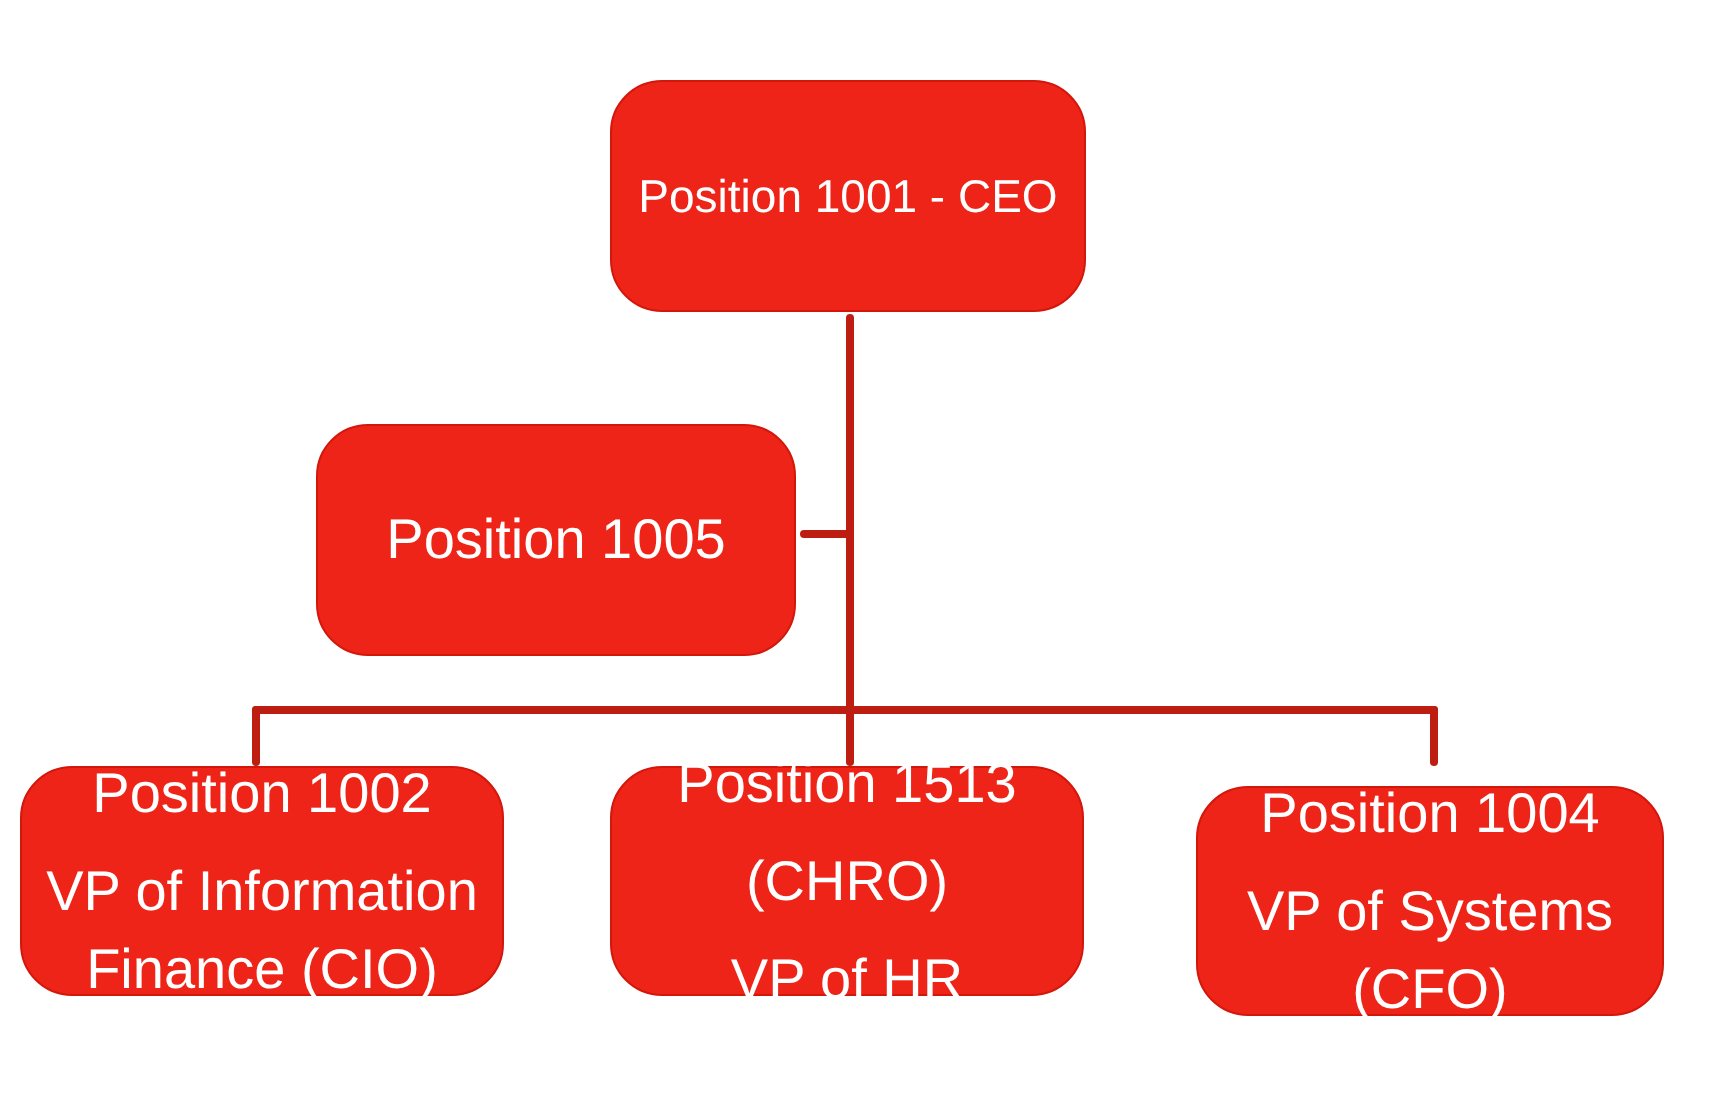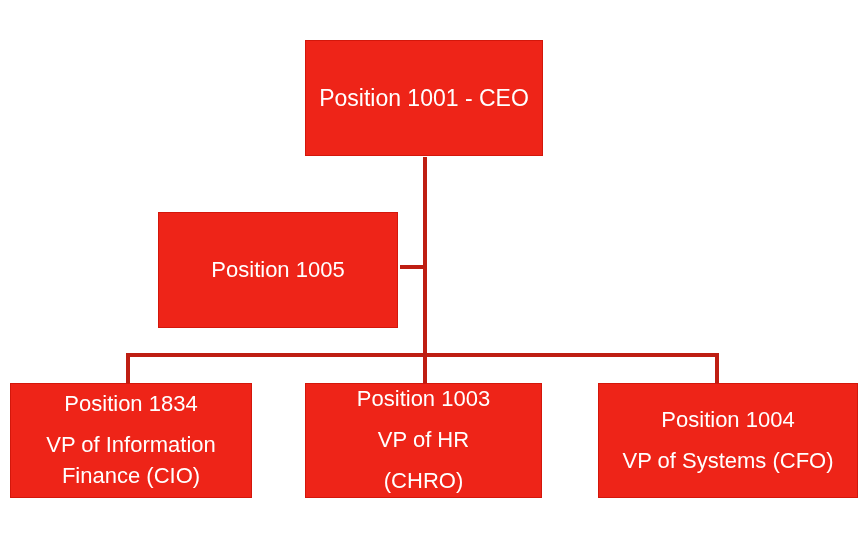--- a/index.html
+++ b/index.html
@@ -1,15 +1,15 @@
 <!DOCTYPE html>
 <html style="--box-fill: #ee2418; --box-border: #d3170b; --connector: #be1e12; --text: #ffffff; --bg: #ffffff;"><head>
 <meta charset="utf-8">
 <style>
-  * { margin: 0; padding: 0; box-sizing: border-box; }
+  * { margin: 0; padding: 0; box-sizing: border-box; border-radius: 26px; }
   html, body { background: #ffffff; }
   :root {
     --box-fill: #ee2418;
     --box-border: #d3170b;
     --connector: #be1e12;
     --text: #ffffff;
     --bg: #ffffff;
   }
   .canvas {
     position: relative;
@@ -23,29 +23,29 @@
     position: absolute;
     background: var(--box-fill);
     border: 1px solid var(--box-border);
     color: var(--text);
     display: flex;
     flex-direction: column;
     align-items: center;
     justify-content: center;
     text-align: center;
     padding: 4px 8px;
-    font-size: 22px;
+    font-size: 28px;
     line-height: 1.4;
   }
   .node p { margin: 5px 0; }
   .node-ceo   { left: 305px; top:  40px; width: 238px; height: 116px; font-size: 23px; }
   .node-admin { left: 158px; top: 212px; width: 240px; height: 116px; }
   .node-cio   { left:  10px; top: 383px; width: 242px; height: 115px; }
   .node-chro  { left: 305px; top: 383px; width: 237px; height: 115px; }
-  .node-cfo   { left: 598px; top: 383px; width: 260px; height: 115px; }
+  .node-cfo   { left: 598px; top: 393px; width: 234px; height: 115px; }
   .line {
     position: absolute;
     background: var(--connector);
   }
   .v-main     { left: 423px; top: 157px; width: 4px;   height: 226px; }
   .h-main     { left: 126px; top: 353px; width: 593px; height: 4px;  }
   .drop-left  { left: 126px; top: 353px; width: 4px;   height: 30px; }
   .drop-right { left: 715px; top: 353px; width: 4px;   height: 30px; }
   .admin-stub { left: 400px; top: 265px; width: 27px;  height: 4px;  }
 </style>
@@ -62,28 +62,28 @@
 
   <div class="node node-ceo">
     <p>Position 1001 - CEO</p>
   </div>
 
   <div class="node node-admin">
     <p>Position 1005</p>
   </div>
 
   <div class="node node-cio">
-    <p>Position 1834</p>
+    <p>Position 1002</p>
     <p>VP of Information Finance (CIO)</p>
   </div>
 
   <div class="node node-chro">
-    <p>Position 1003</p>
+    <p>Position 1513</p>
+    <p>(CHRO)</p>
     <p>VP of HR</p>
-    <p>(CHRO)</p>
   </div>
 
   <div class="node node-cfo">
     <p>Position 1004</p>
     <p>VP of Systems (CFO)</p>
   </div>
 
 </div>
 
 </body></html>

